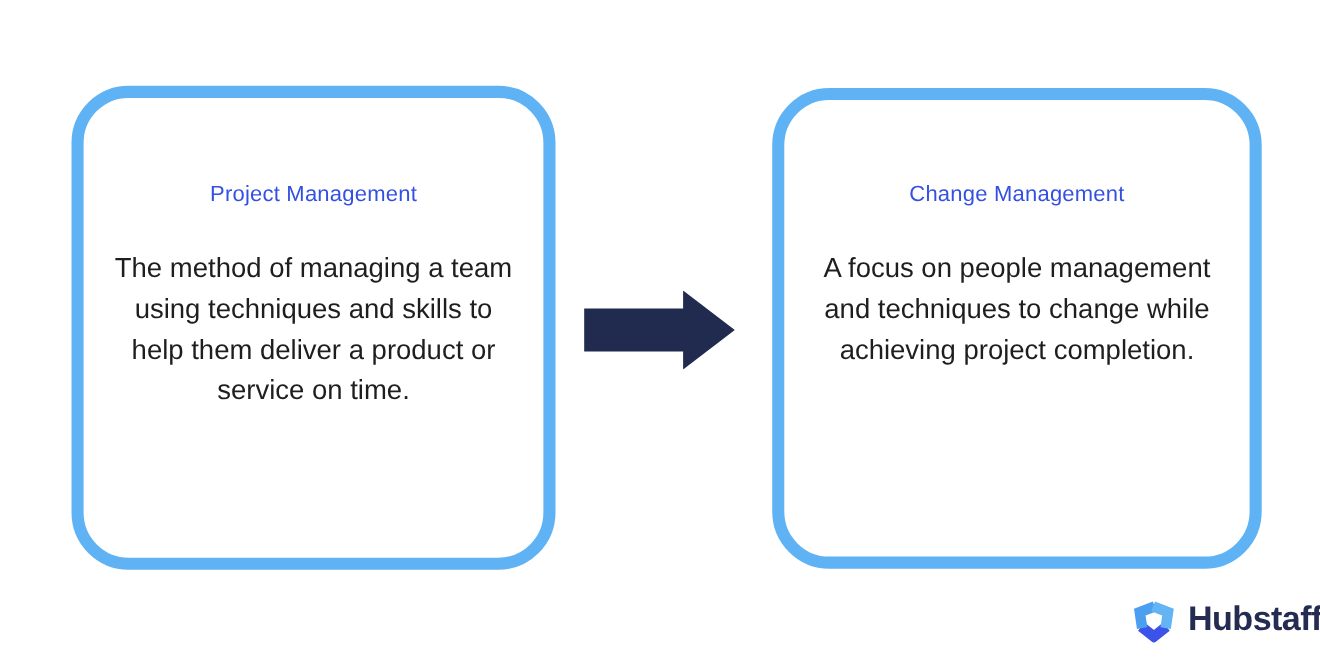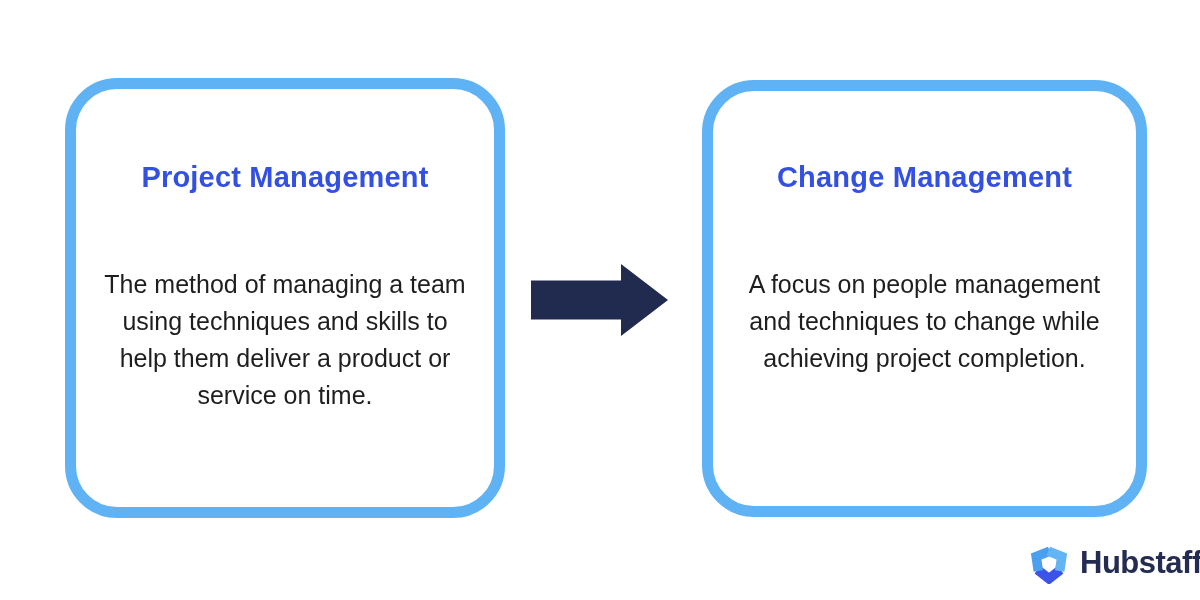--- a/index.html
+++ b/index.html
@@ -27,29 +27,29 @@
     box-sizing:border-box;
     background:#fff;
     border:11px solid var(--box-border);
     border-radius:52px;
     text-align:center;
   }
   .card-left{left:65px;top:78px;width:440px;height:440px;}
   .card-right{left:702px;top:80px;width:445px;height:437px;}
   .card-title{
     margin-top:71px;
-    font-size:29px;
+    font-size:20px;
     line-height:34px;
-    font-weight:700;
+    font-weight:400;
     color:var(--title-text);
     letter-spacing:0.2px;
   }
   .card-right .card-title{margin-top:69px;}
   .card-body{
-    margin-top:72px;
+    margin-top:32px;
     padding:0 14px;
     font-size:25px;
     line-height:37px;
     color:var(--body-text);
     white-space:pre-line;
   }
   .arrow{
     position:absolute;
     left:531px;
     top:264px;

